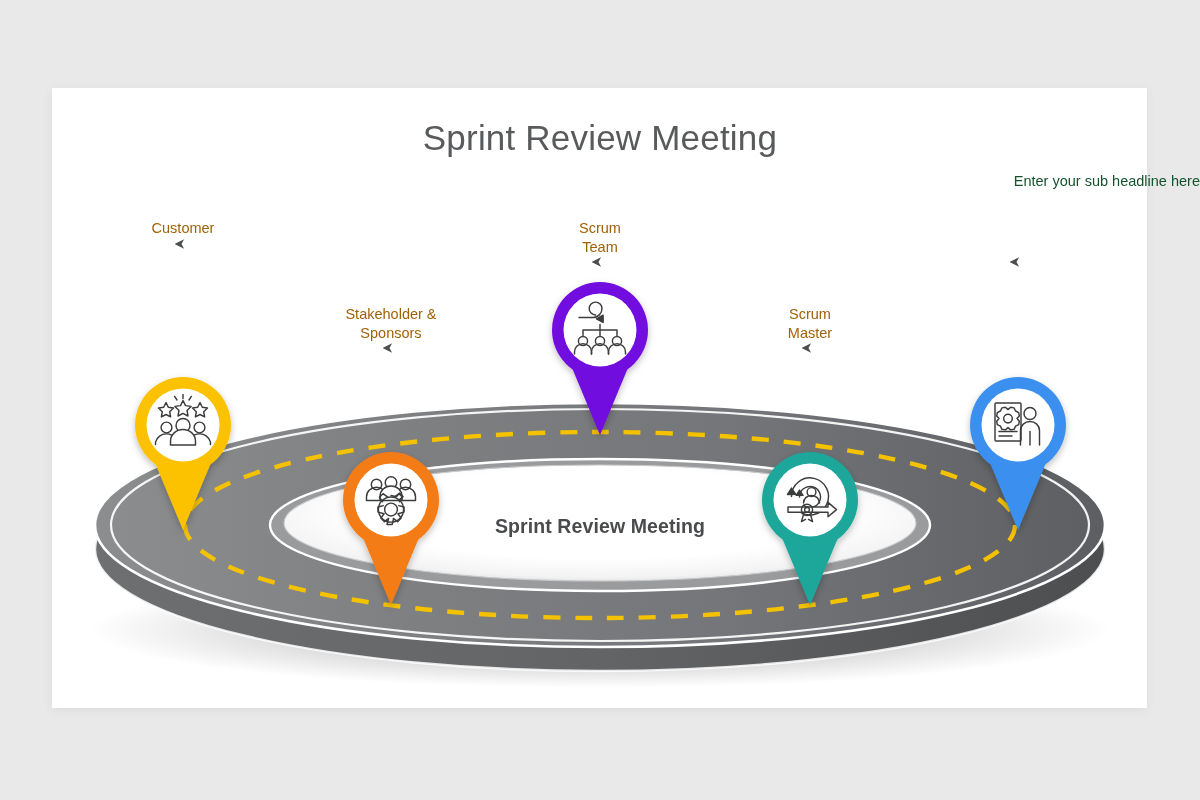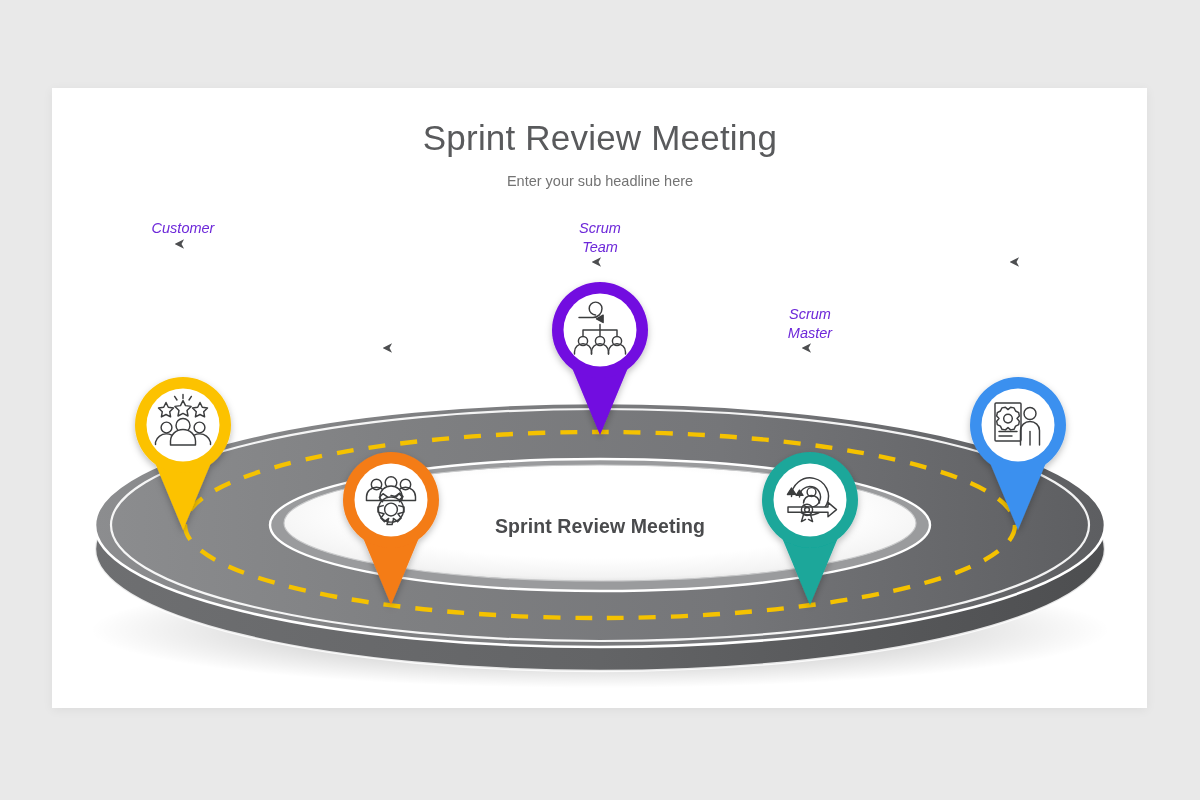--- a/index.html
+++ b/index.html
@@ -22,37 +22,36 @@
 
   .title{
     position:absolute; left:0; top:118px; width:1200px;
     text-align:center;
     font-size:35px; color:#595a5c; font-weight:400;
     letter-spacing:.2px;
     white-space:nowrap;
   }
   .subtitle{
     position:absolute; left:0; top:173px; width:1200px;
-    text-align:center;
-    font-size:14.5px; color:#737373; font-weight:400;
+    text-align:right;
+    font-size:14.5px; color:#14532d; font-weight:400;
   }
   .center-label{
     position:absolute; left:0; top:515px; width:1200px;
     text-align:center;
     font-size:19.5px; font-weight:bold; color:#4a4b4d;
     letter-spacing:.1px;
   }
   .calloutLabel{
     position:absolute;
     text-align:center;
     font-size:14.5px;
-    color:#6d28d9;
+    color:#a16207;
     line-height:19px;
     white-space:pre-line;
-    font-style:italic;
   }
 </style>
 </head>
 <body>
 
 <div id="slide"></div>
 
 <div id="stage">
 
   <svg class="layer" viewBox="0 0 1200 800">
@@ -252,20 +251,22 @@
       </g>
     </g>
   </svg>
 
   <div class="title">Sprint Review Meeting</div>
   <div class="subtitle">Enter your sub headline here</div>
   <div class="center-label">Sprint Review Meeting</div>
 
   <div class="calloutLabel" style="left:83px; top:219px; width:200px;">Customer</div>
 
+  <div class="calloutLabel" style="left:291px; top:305px; width:200px;">Stakeholder &amp;
+Sponsors</div>
 
   <div class="calloutLabel" style="left:500px; top:219px; width:200px;">Scrum
 Team</div>
 
   <div class="calloutLabel" style="left:710px; top:305px; width:200px;">Scrum
 Master</div>
 
 
 </div>
 

